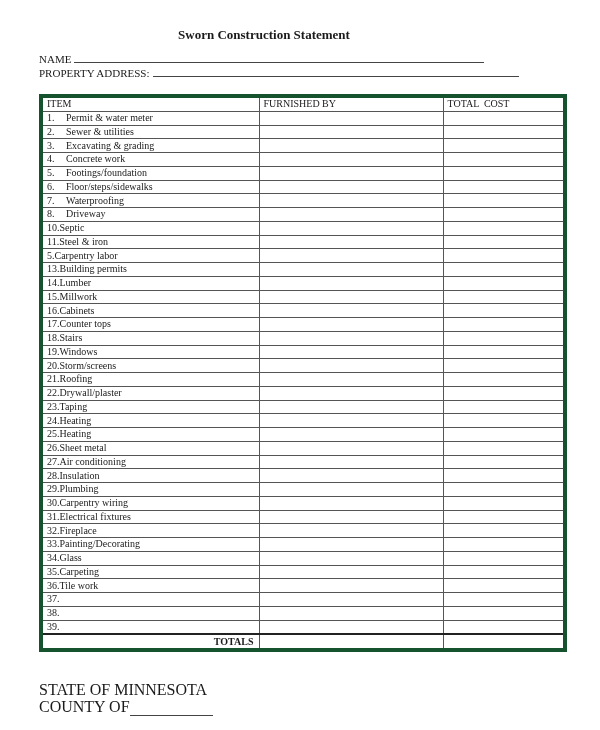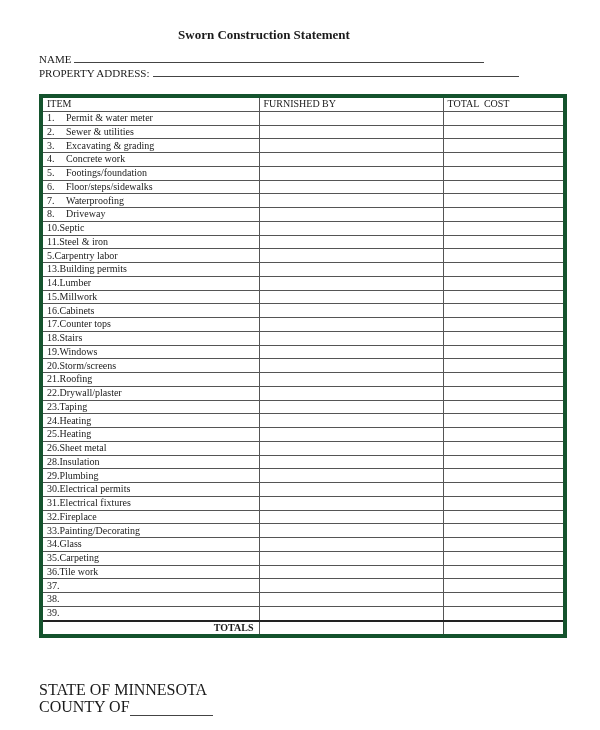--- a/index.html
+++ b/index.html
@@ -181,31 +181,36 @@
         <td><span class="num wide">25.</span><span>Heating</span></td>
         <td></td>
         <td></td>
       </tr>
       <tr>
         <td><span class="num wide">26.</span><span>Sheet metal</span></td>
         <td></td>
         <td></td>
       </tr>
       <tr>
+        <td><span class="num wide">27.</span><span>Air conditioning</span></td>
+        <td></td>
+        <td></td>
+      </tr>
+      <tr>
         <td><span class="num wide">28.</span><span>Insulation</span></td>
         <td></td>
         <td></td>
       </tr>
       <tr>
         <td><span class="num wide">29.</span><span>Plumbing</span></td>
         <td></td>
         <td></td>
       </tr>
       <tr>
-        <td><span class="num wide">30.</span><span>Electrical permits</span></td>
+        <td><span class="num wide">30.</span><span>Carpentry wiring</span></td>
         <td></td>
         <td></td>
       </tr>
       <tr>
         <td><span class="num wide">31.</span><span>Electrical fixtures</span></td>
         <td></td>
         <td></td>
       </tr>
       <tr>
         <td><span class="num wide">32.</span><span>Fireplace</span></td>

